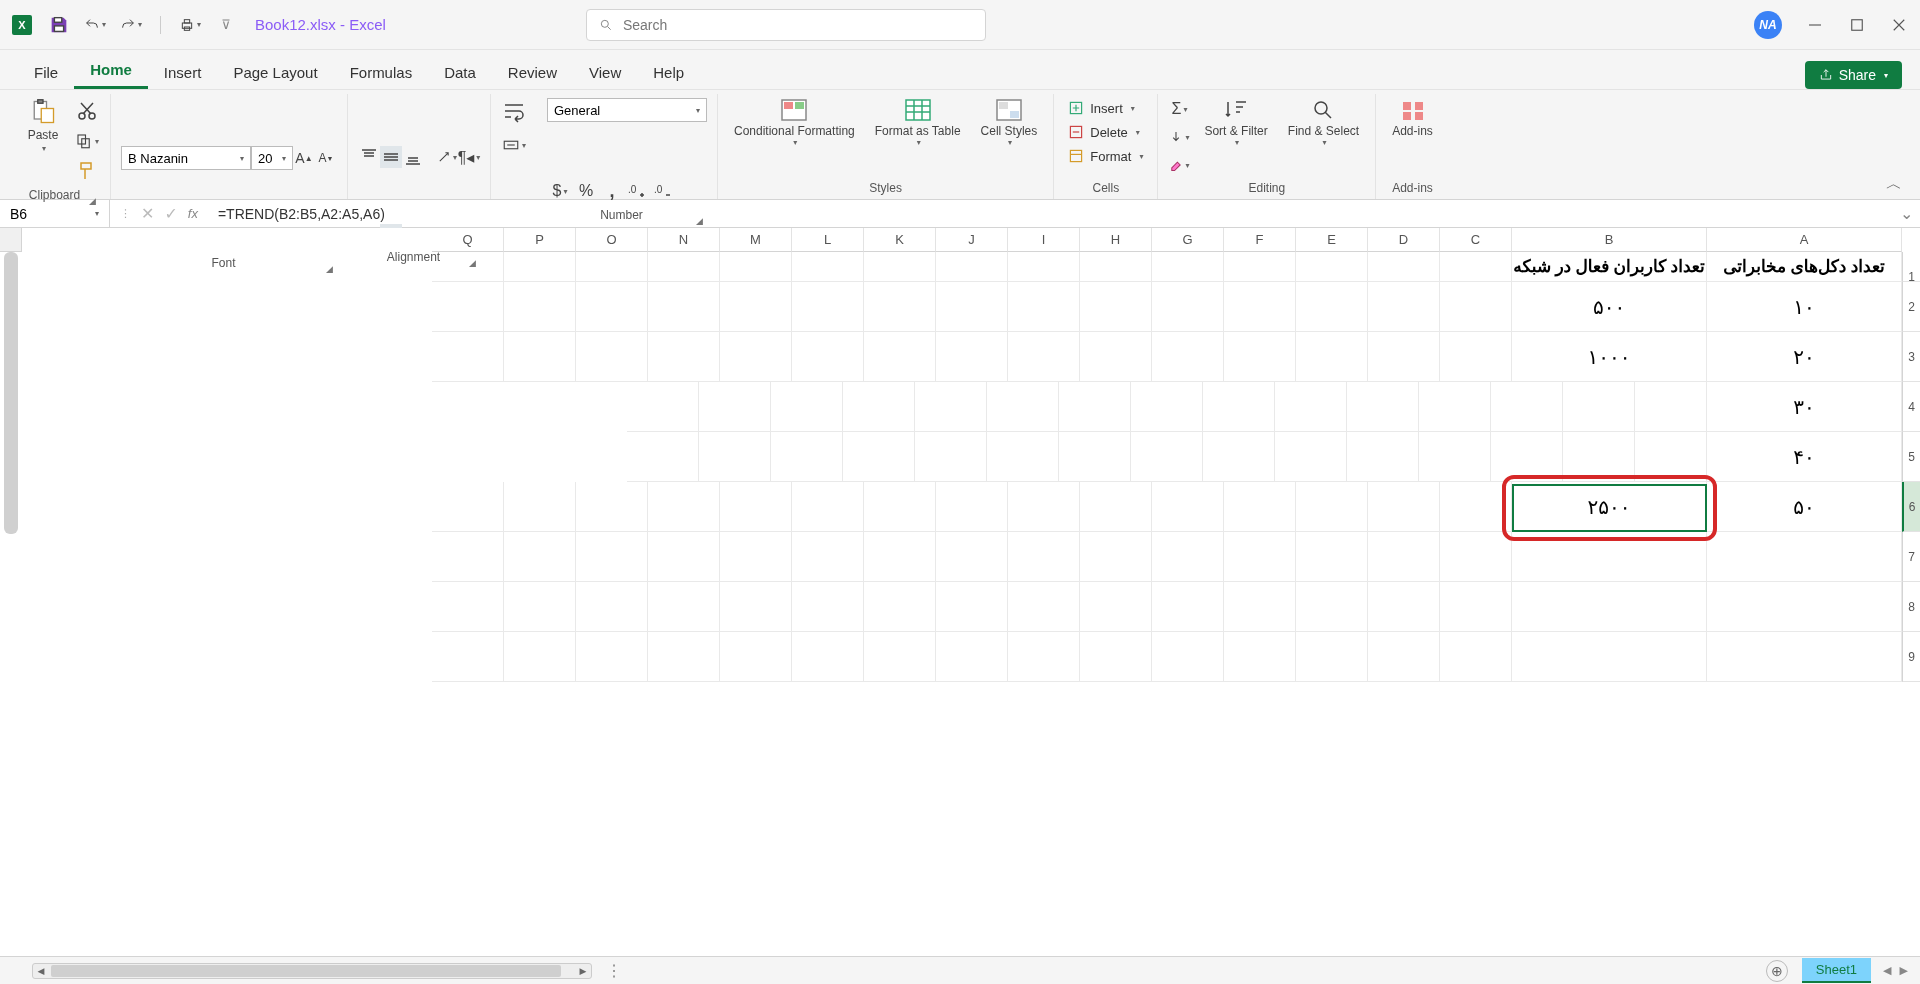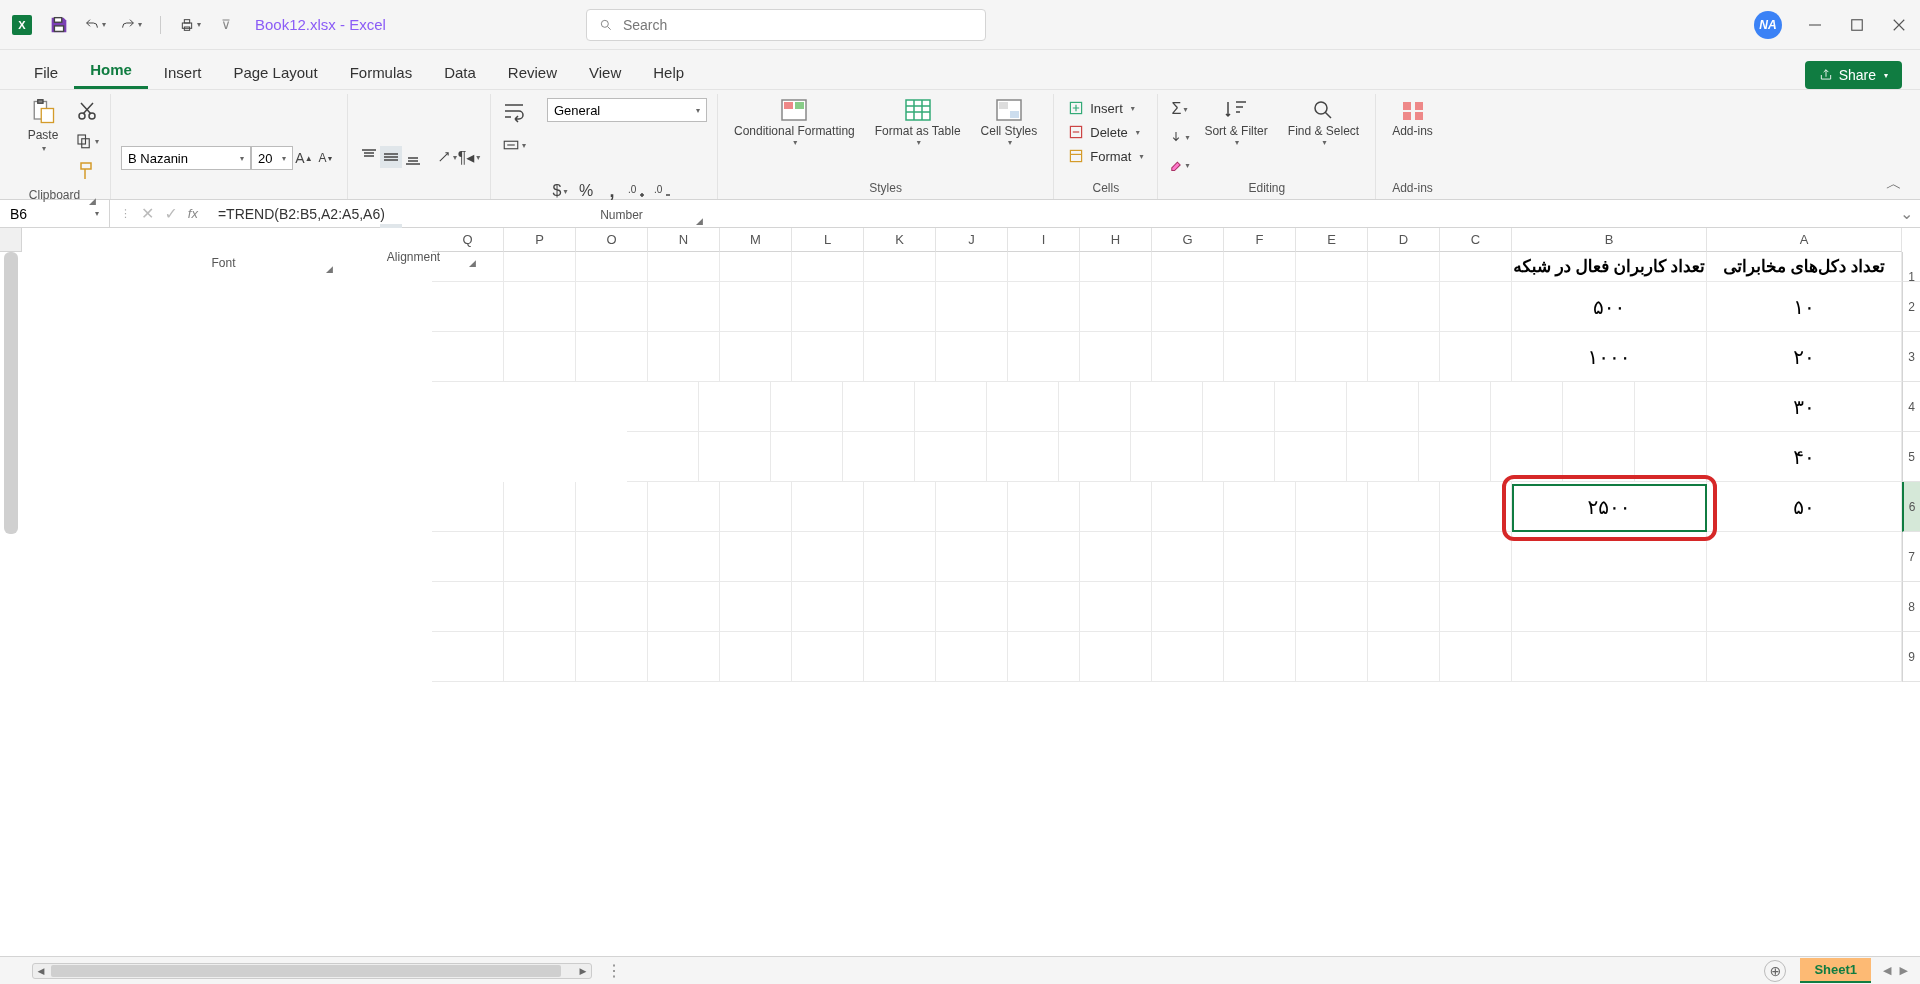--- a/index.html
+++ b/index.html
@@ -66,21 +66,21 @@
 .active-cell-border { position:absolute; border:2px solid #107c41; pointer-events:none; }
 .highlight-box { position:absolute; border:4px solid #d62828; border-radius:12px; pointer-events:none; }
 .vscroll-stub { position:absolute; left:0; top:0; width:14px; height:40%; background:#d0d0d0; border-radius:6px; }
 .vscroll-track { position:absolute; left:4px; top:24px; bottom:0; width:14px; }
 
 .statusbar { height:28px; background:#f5f5f5; border-top:1px solid #d4d4d4; display:flex; align-items:center; padding:0 12px; }
 .hscroll { flex:0 0 560px; height:16px; background:#eee; border:1px solid #ccc; margin-left:20px; border-radius:3px; position:relative; }
 .hscroll-thumb { position:absolute; left:18px; top:1px; height:12px; width:510px; background:#cfcfcf; border-radius:2px; }
 .hscroll-arrow { position:absolute; top:0; width:16px; height:14px; display:flex; align-items:center; justify-content:center; font-size:9px; color:#666; }
 .sheet-tabs { margin-left:auto; display:flex; align-items:center; gap:2px; }
-.sheet-tab { padding:4px 14px; font-size:13px; color:#107c41; border-bottom:2px solid #107c41; background:#fdba74; cursor:pointer;font-weight:bold; }
+.sheet-tab { padding:4px 14px; font-size:13px; color:#107c41; border-bottom:2px solid #107c41; background:#7dd3fc; cursor:pointer; }
 .sheet-add { width:22px; height:22px; border:1px solid #bbb; border-radius:50%; display:flex; align-items:center; justify-content:center; font-size:14px; color:#666; margin-right:12px; cursor:pointer; }
 .sheet-nav { display:flex; gap:8px; color:#888; font-size:11px; margin-left:10px; }
 svg { stroke:currentColor; fill:none; stroke-width:1.5; }
 </style>
 </head>
 <body>
 
 <div class="titlebar">
   <div class="app-icon">X</div>
   <div class="qat">

